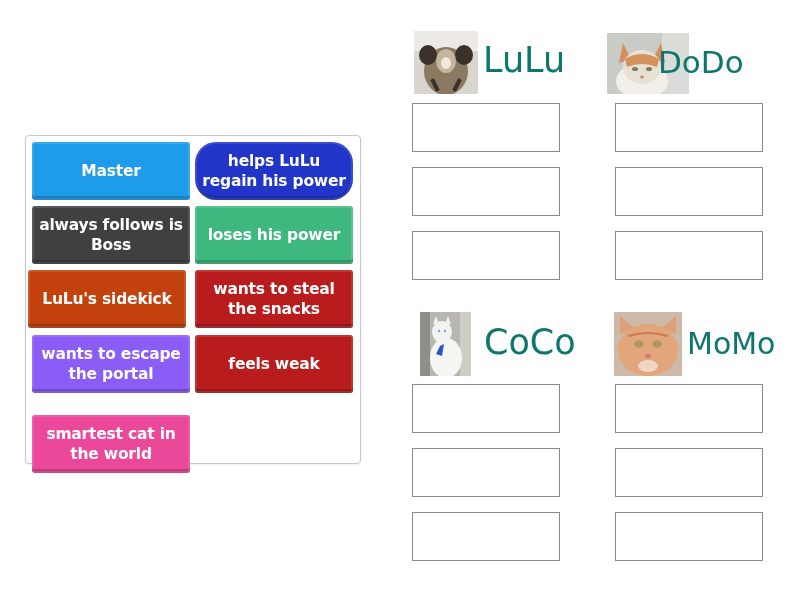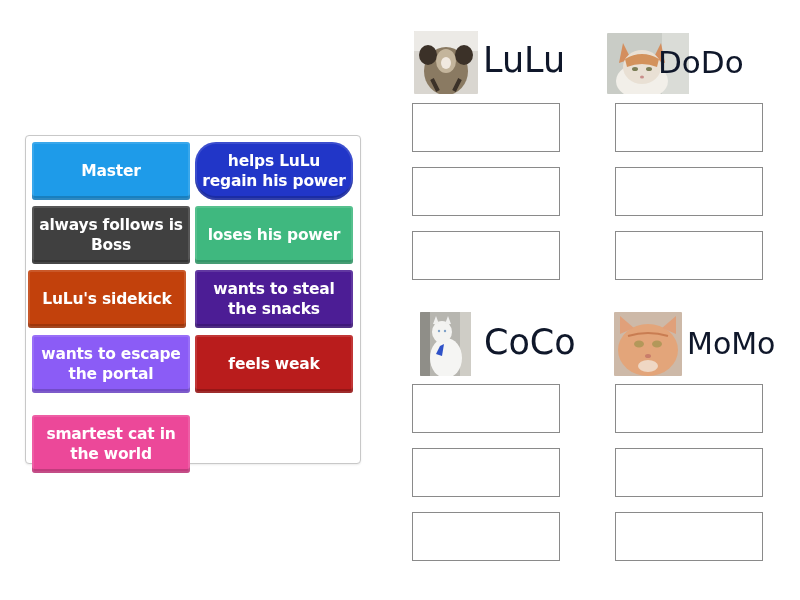--- a/index.html
+++ b/index.html
@@ -9,21 +9,21 @@
           border:1px solid #c8c8c8; border-radius:4px; background:#fff;
           box-shadow:0 1px 2px rgba(0,0,0,0.08); }
   .tile { position:absolute; width:158px; height:58px; border-radius:3px;
           color:#ffffff; font-weight:bold; font-size:15.5px; line-height:20px;
           display:flex; align-items:center; justify-content:center; text-align:center;
           box-sizing:border-box; padding:0 4px; cursor:grab;
           box-shadow: inset 0 -4px 0 rgba(0,0,0,0.18), inset 0 0 0 2px rgba(255,255,255,0.12);
           letter-spacing:-0.2px; }
   .tile span { display:block; }
   .cat-img { position:absolute; border-radius:1px; overflow:hidden; }
-  .cat-name { position:absolute; color:#0f172a; font-size:35px; line-height:40px;
+  .cat-name { position:absolute; color:#0f766e; font-size:35px; line-height:40px;
               font-family:"DejaVu Sans", sans-serif; }
   .drop { position:absolute; width:146px; height:47px; border:1px solid #8a8a8a;
           background:#fff; box-sizing:content-box; }
 </style>
 </head>
 <body>
 
 <div class="bank">
   <div class="tile" style="left:6px;top:6px;background:#1e9be9;">
       <span>Master</span>
@@ -33,21 +33,21 @@
     </div>
   <div class="tile" style="left:6px;top:70px;background:#404040;">
       <span>always follows is Boss</span>
     </div>
   <div class="tile" style="left:169px;top:70px;background:#3fb87f;">
       <span>loses his power</span>
     </div>
   <div class="tile" style="left:2px;top:134px;background:#c2410c;">
       <span>LuLu's sidekick</span>
     </div>
-  <div class="tile" style="left:169px;top:134px;background:#4c1d95;">
+  <div class="tile" style="left:169px;top:134px;background:#b91c1c;">
       <span>wants to steal the snacks</span>
     </div>
   <div class="tile" style="left:6px;top:199px;background:#8b5cf6;">
       <span>wants to escape the portal</span>
     </div>
   <div class="tile" style="left:169px;top:199px;background:#b91c1c;text-align:right;">
       <span>feels weak</span>
     </div>
   <div class="tile" style="left:6px;top:279px;background:#ec4899;">
       <span>smartest cat in the world</span>

